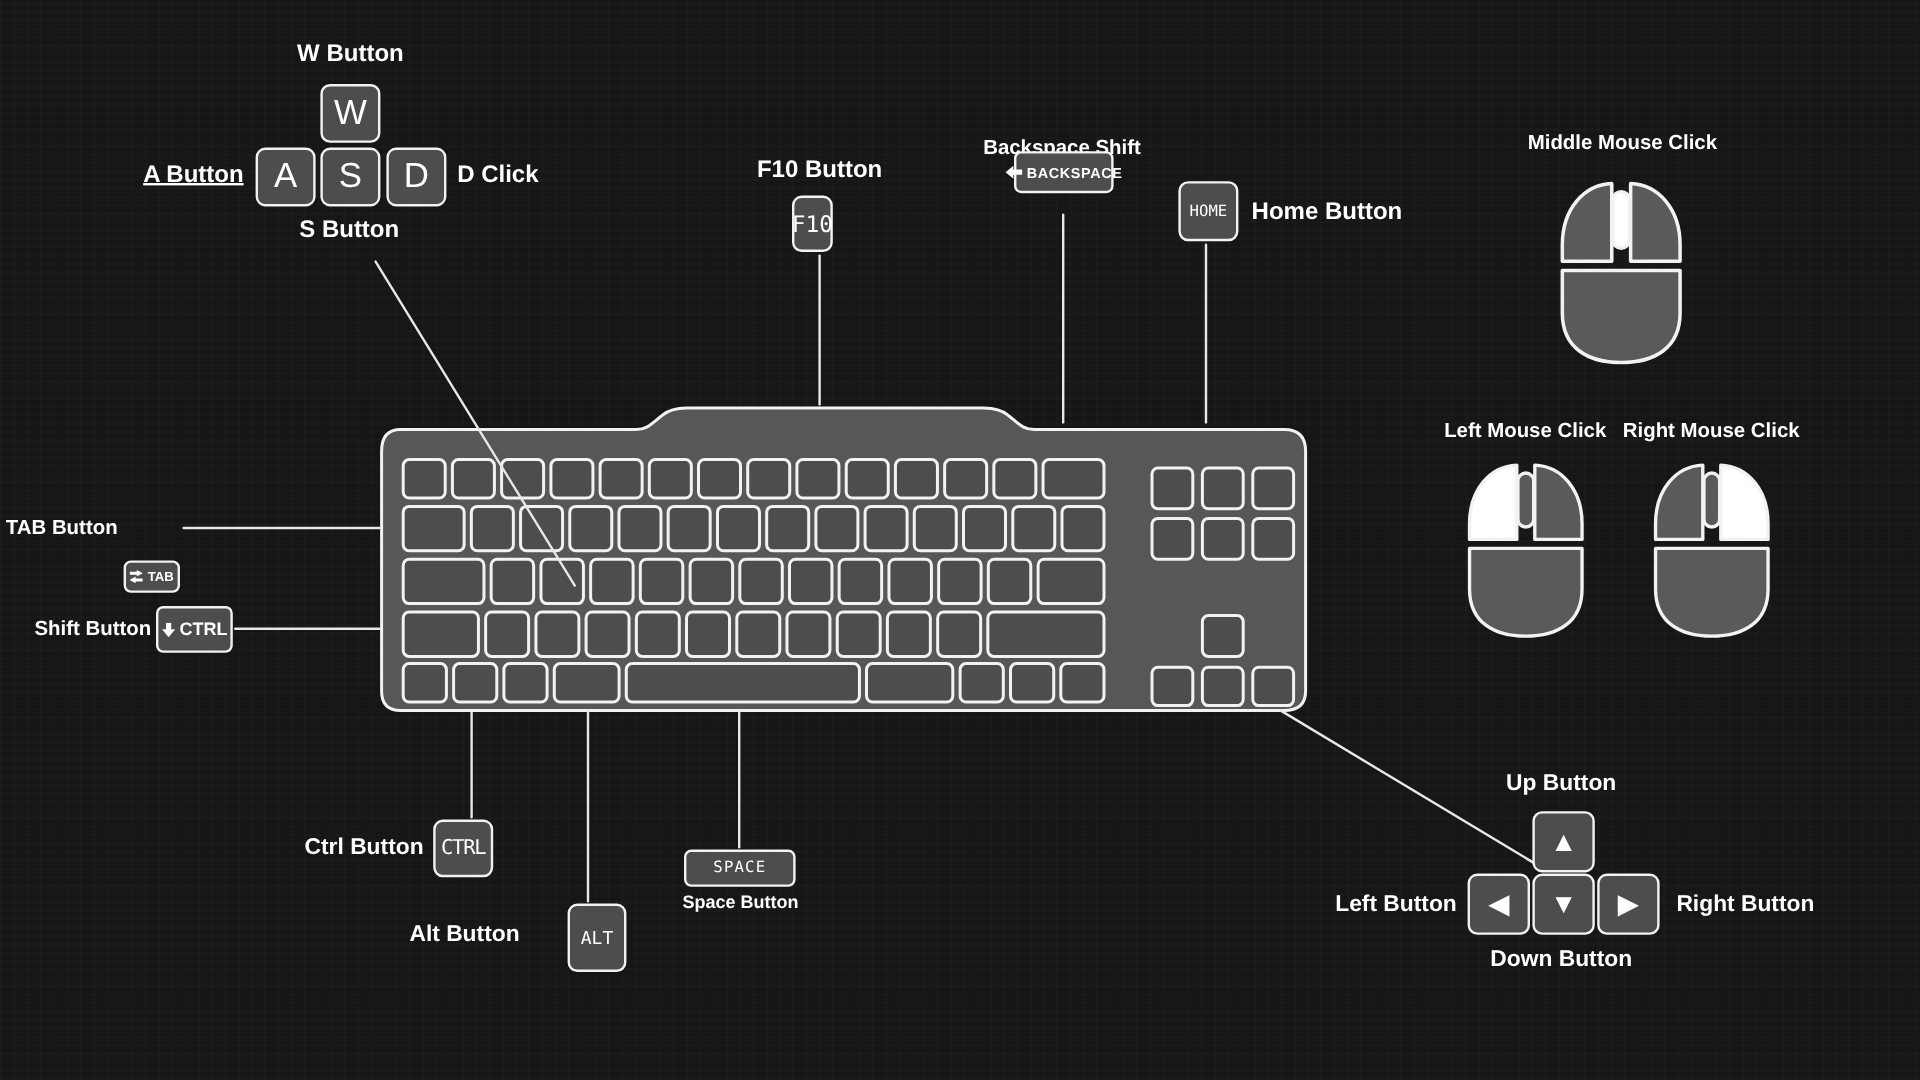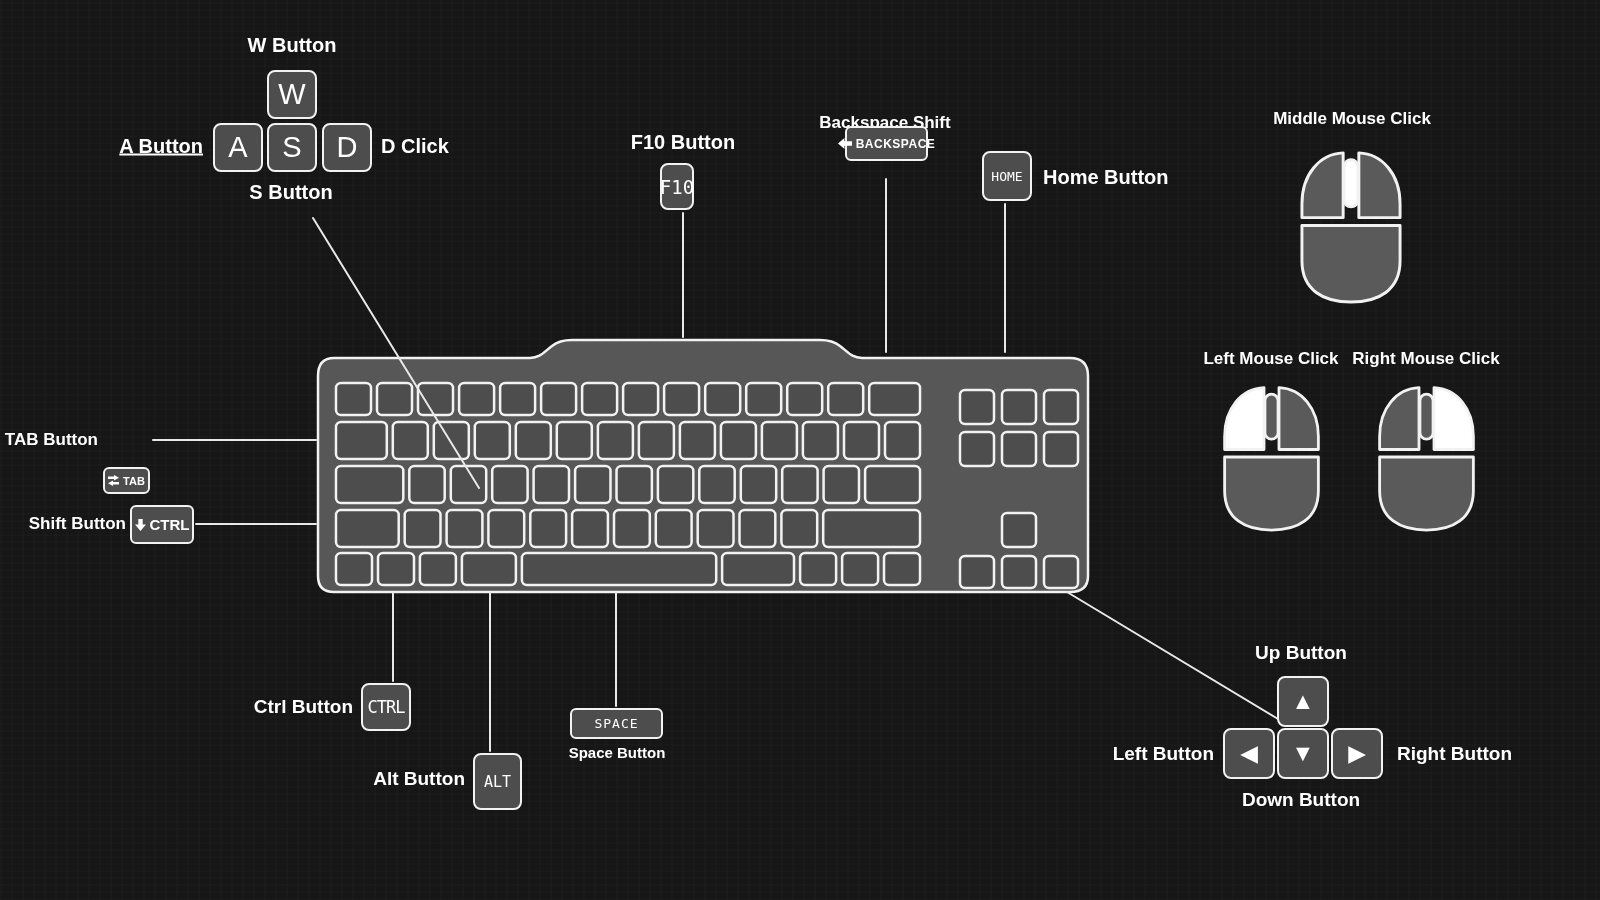--- a/index.html
+++ b/index.html
@@ -192,21 +192,21 @@
       <svg width="11" height="12" viewBox="0 0 10 11">
           <path d="M3,0 H7 V5 H10 L5,11 L0,5 H3 Z"></path>
         </svg>
     </span>
     <span>CTRL</span>
   </div>
 
   <div class="lbl fs19 anc-r" style="left:353px;top:707px;">Ctrl Button</div>
   <div class="key key-ctrl">CTRL</div>
 
-  <div class="lbl fs19 anc-r" style="left:433px;top:779px;margin-left:32px;">Alt Button</div>
+  <div class="lbl fs19 anc-r" style="left:433px;top:779px;">Alt Button</div>
   <div class="key key-alt">ALT</div>
 
   <div class="key key-space">SPACE</div>
   <div class="lbl fs15 anc-c" style="left:617px;top:752px;">Space Button</div>
 
   <div class="lbl fs19 anc-c" style="left:1301px;top:653px;">Up Button</div>
   <div class="lbl fs19 anc-r" style="left:1214px;top:754px;">Left Button</div>
   <div class="lbl fs19 anc-l" style="left:1397px;top:754px;">Right Button</div>
   <div class="lbl fs19 anc-c" style="left:1301px;top:800px;">Down Button</div>
   <div class="key key-arrow" style="left:1277px;top:676px;">▲</div>

